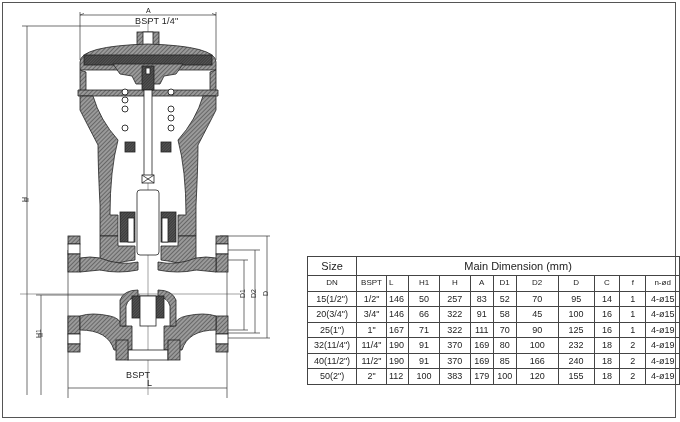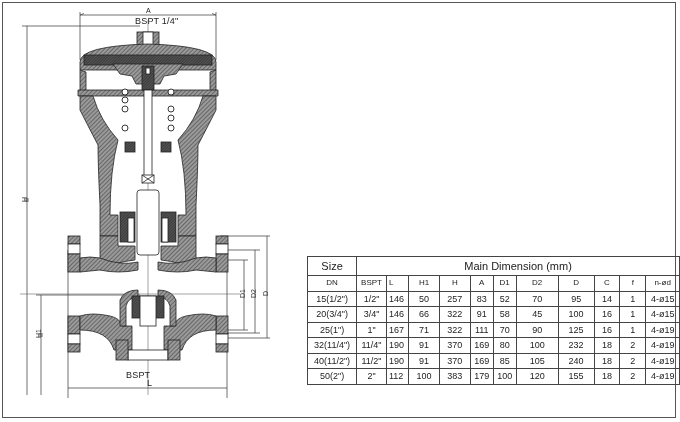--- a/index.html
+++ b/index.html
@@ -260,21 +260,21 @@
     <td class="c-nd">4-ø19</td>
   </tr>
   <tr>
     <td class="c-dn">40(11/2")</td>
     <td class="c-bspt">11/2"</td>
     <td class="c-l">190</td>
     <td class="c-h1">91</td>
     <td class="c-h">370</td>
     <td class="c-a">169</td>
     <td class="c-d1">85</td>
-    <td class="c-d2">105</td>
+    <td class="c-d2">166</td>
     <td class="c-d">240</td>
     <td class="c-c">18</td>
     <td class="c-f">2</td>
     <td class="c-nd">4-ø19</td>
   </tr>
   <tr>
     <td class="c-dn">50(2")</td>
     <td class="c-bspt">2"</td>
     <td class="c-l">112</td>
     <td class="c-h1">100</td>

